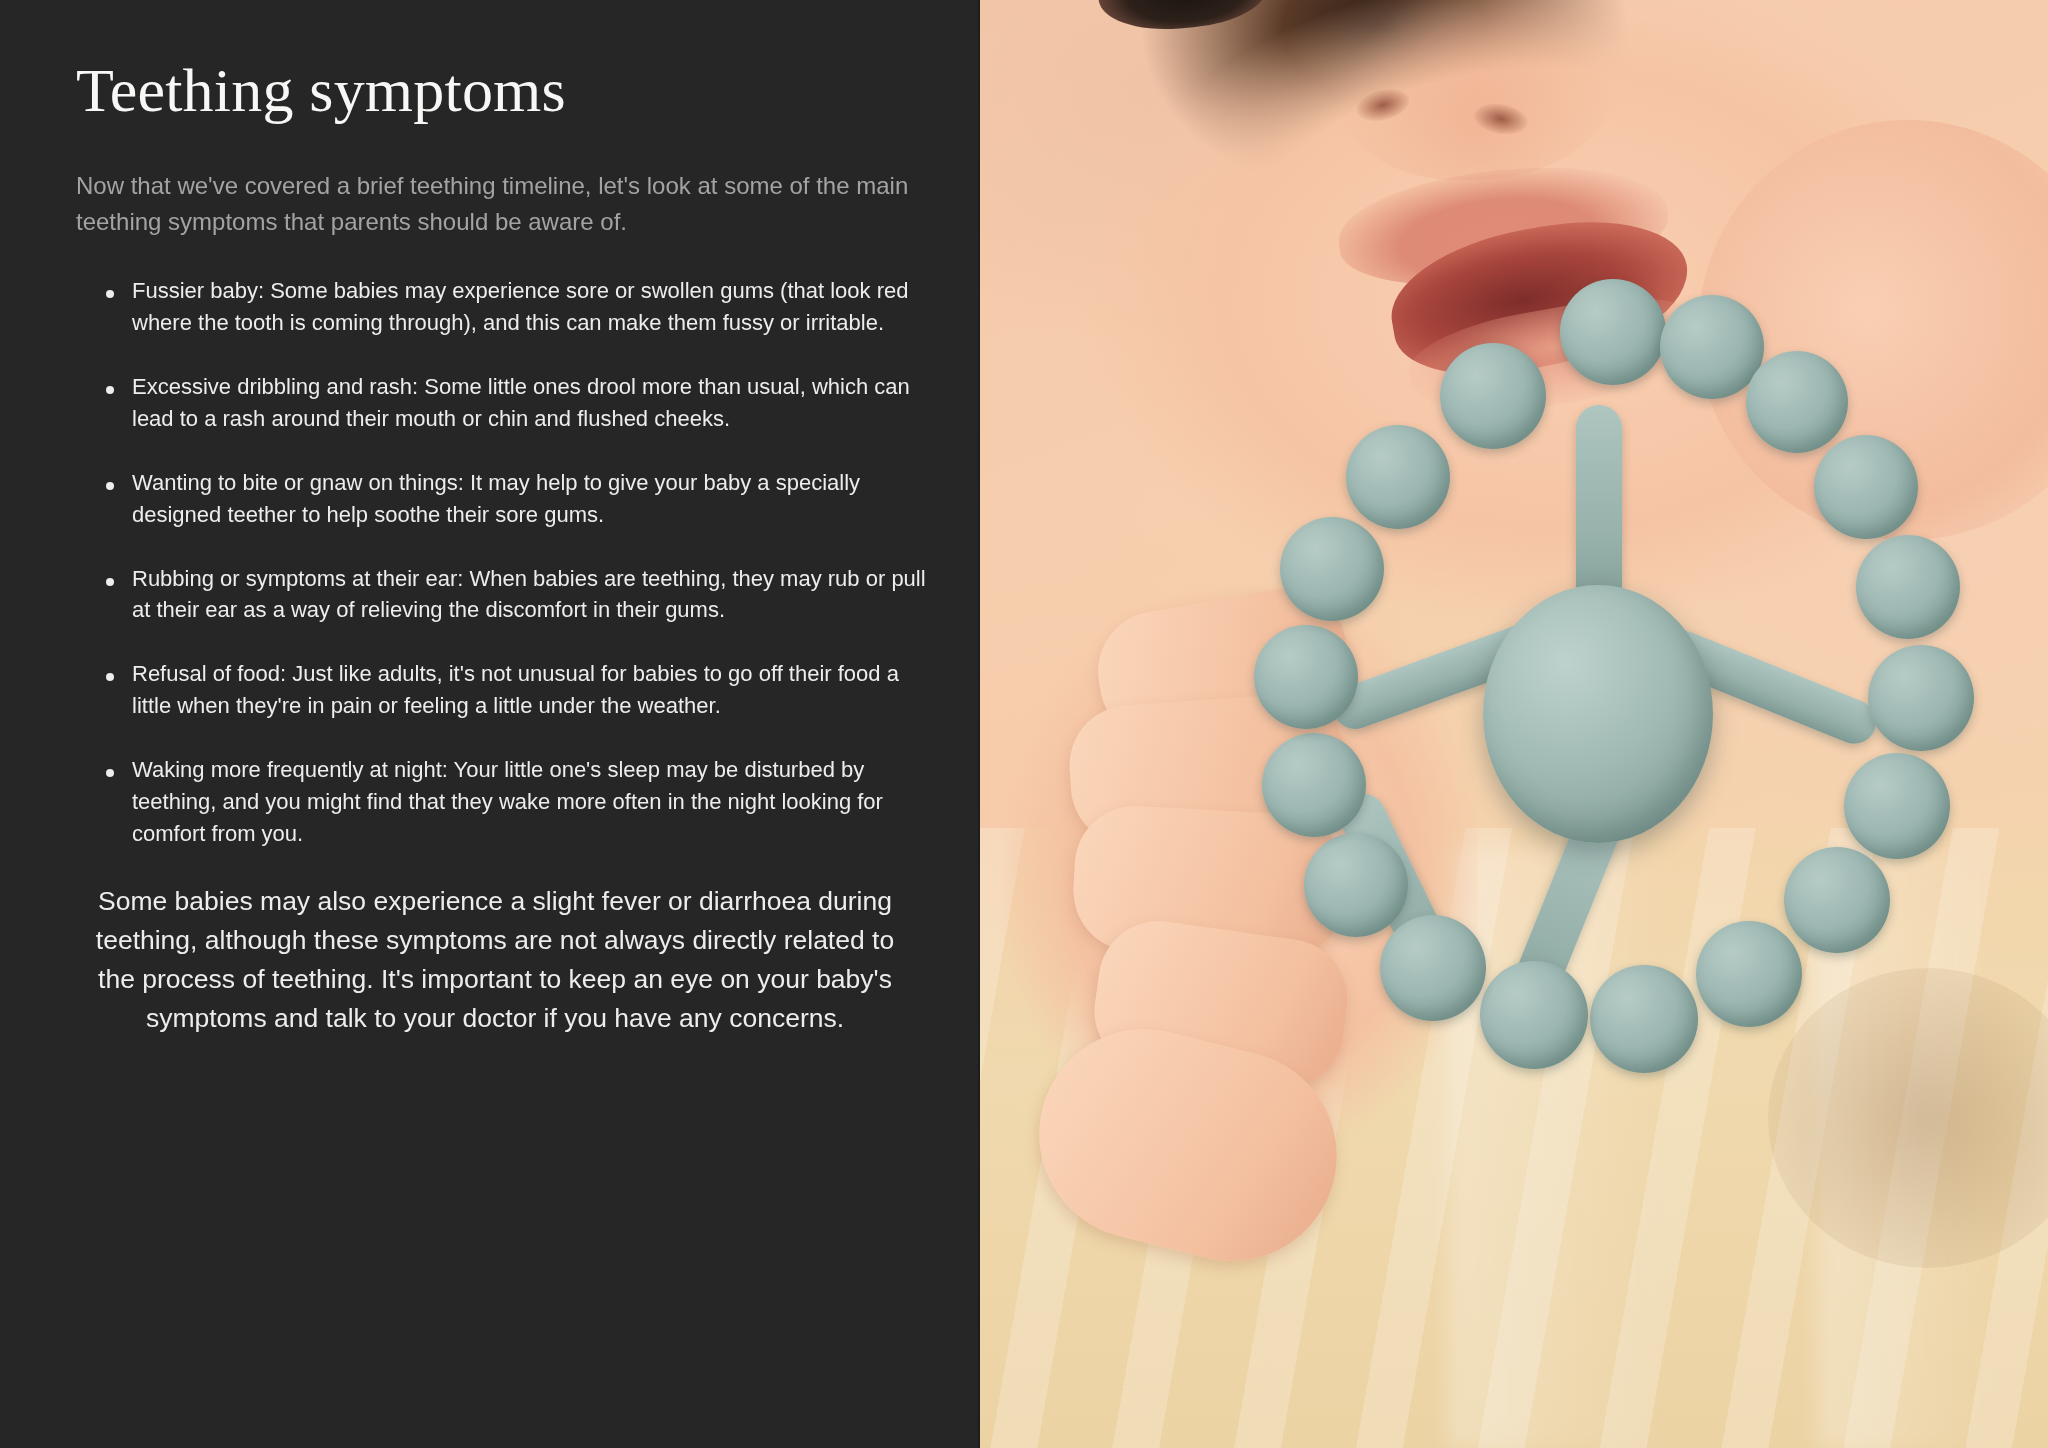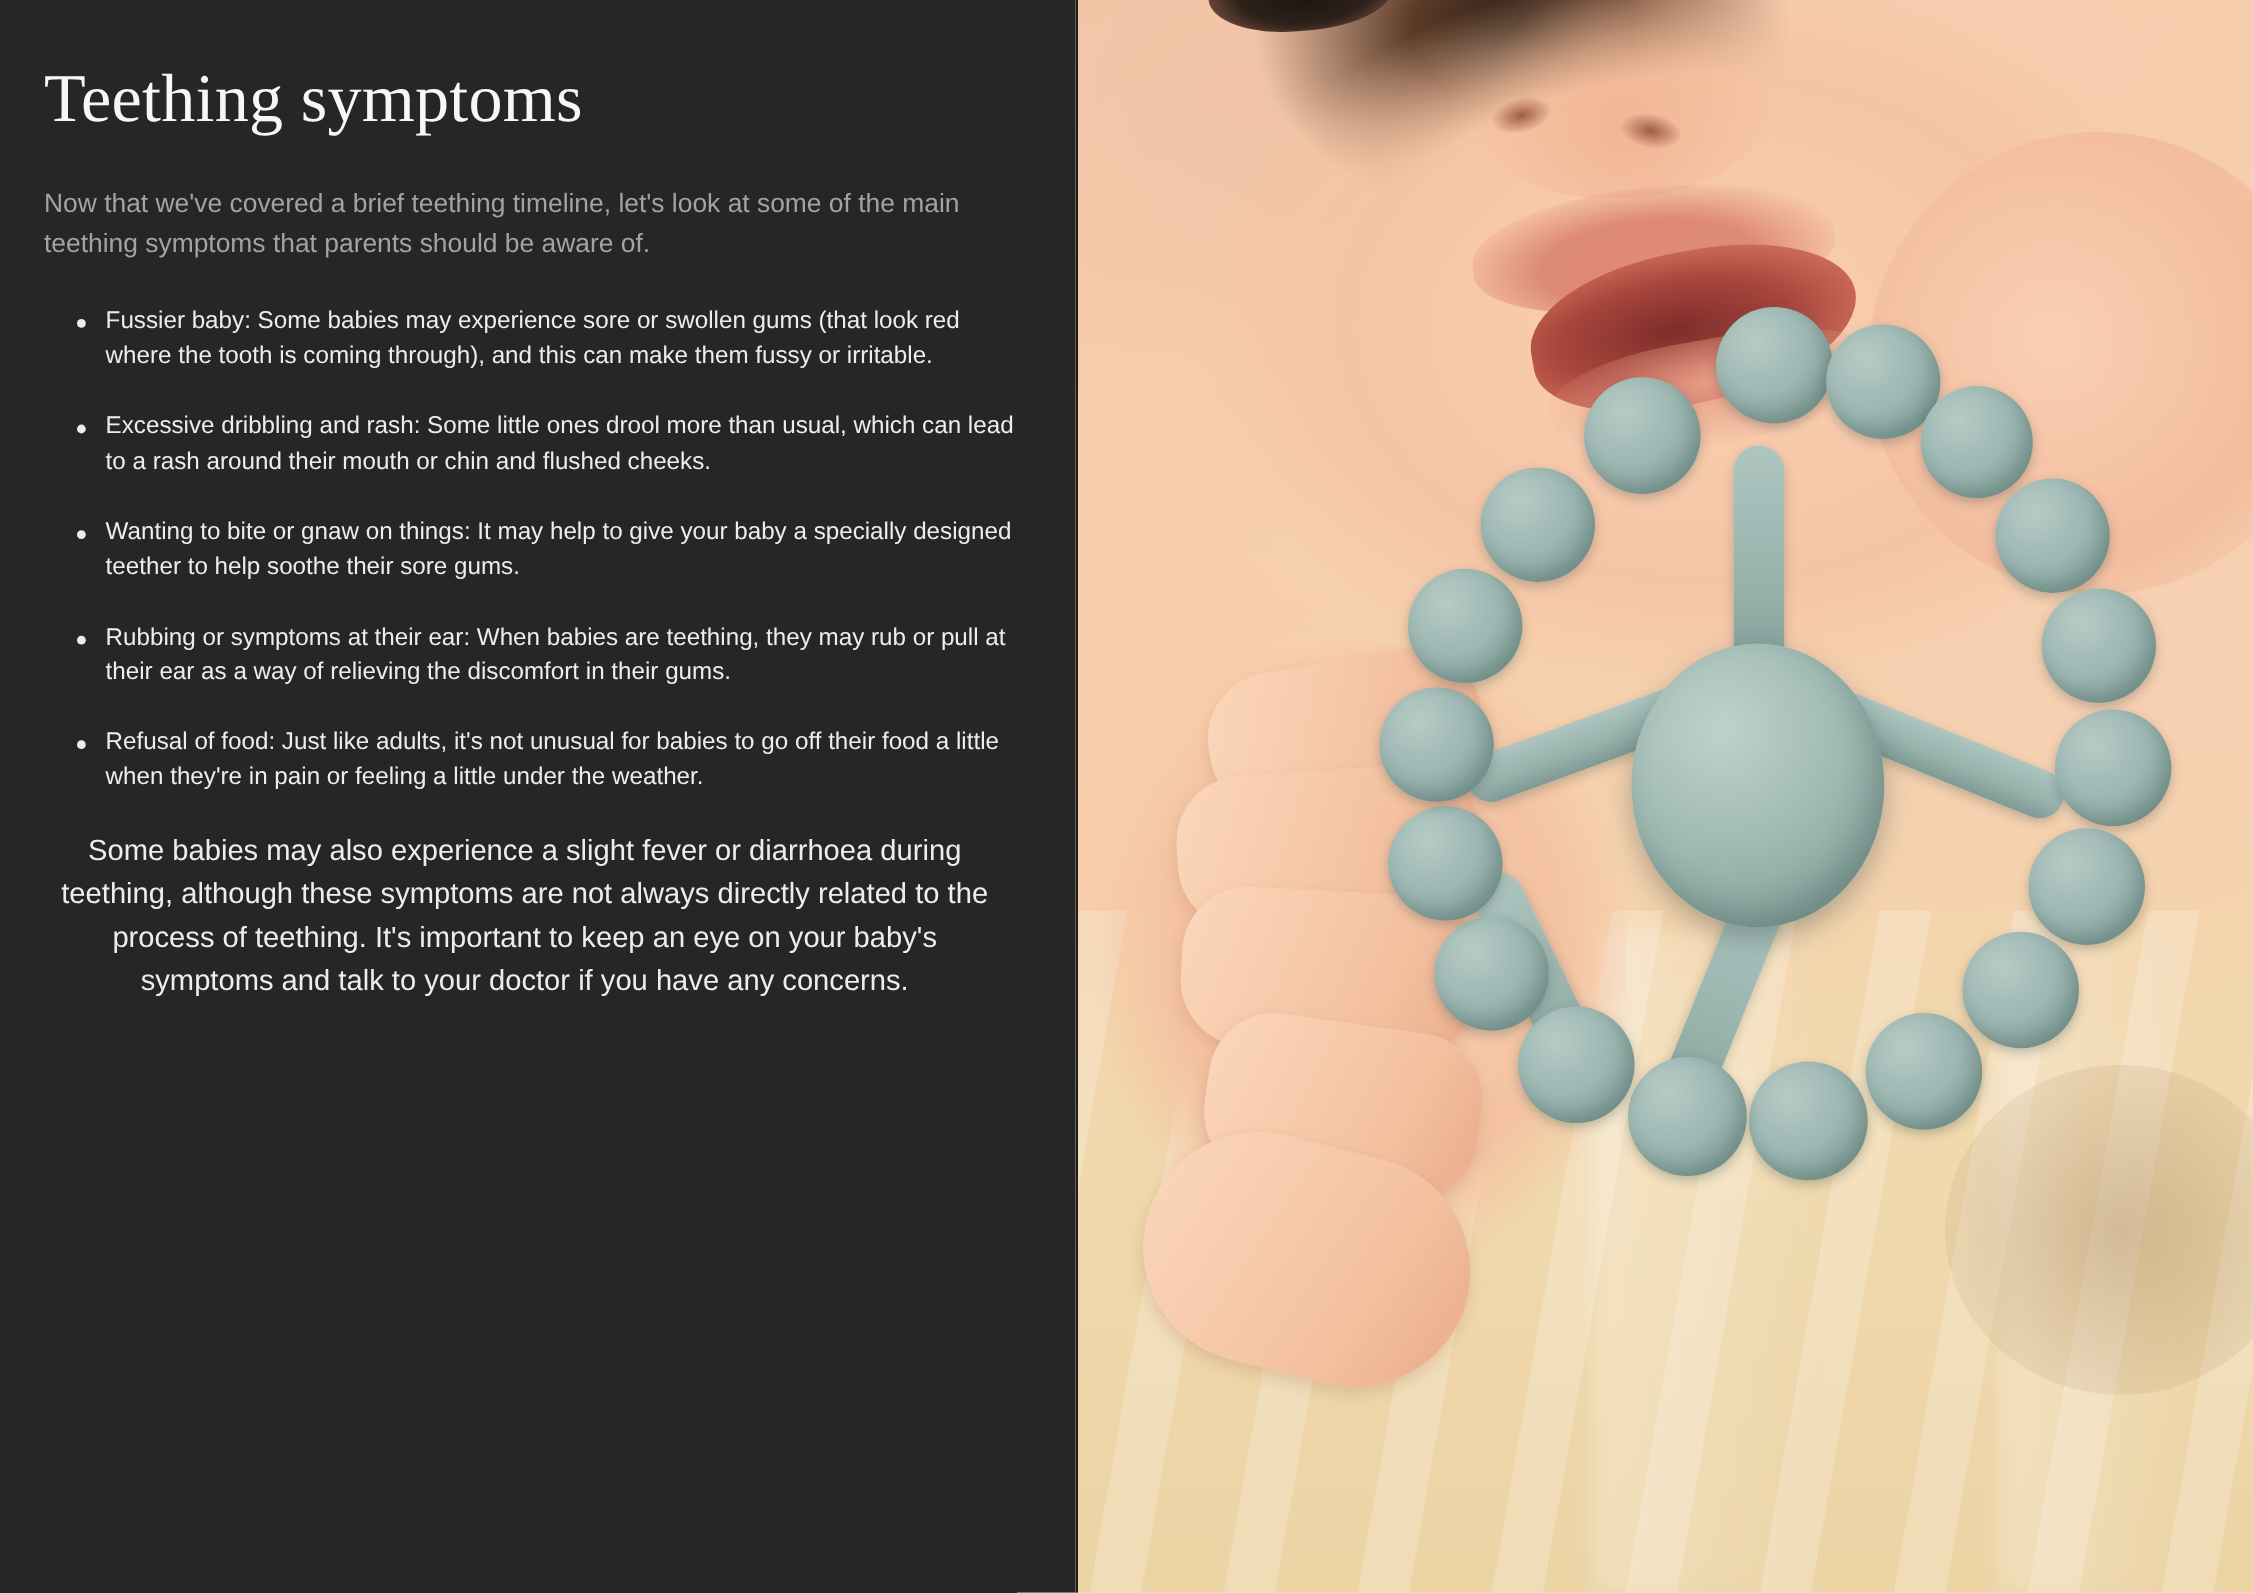--- a/index.html
+++ b/index.html
@@ -22,21 +22,21 @@
     background: #ffffff;
   }
 
   
   .text-panel {
     position: relative;
     width: 978px;
     height: 1448px;
     background: #262626;
     box-sizing: border-box;
-    padding: 40px 52px 0 40px;
+    padding: 40px 52px 0 76px;
     color: #f2f2f2;
     overflow: hidden;
   }
   .page-title {
     font-family: "Liberation Serif", serif;
     font-size: 62px;
     line-height: 1.1;
     font-weight: 400;
     color: #f7f7f5;
     margin: 16px 0 44px 0;
@@ -253,20 +253,21 @@
     <h1 class="page-title">Teething symptoms</h1>
 
     <p class="intro-paragraph">Now that we've covered a brief teething timeline, let's look at some of the main teething symptoms that parents should be aware of.</p>
 
     <ul class="symptom-list">
       <li>Fussier baby: Some babies may experience sore or swollen gums (that look red where the tooth is coming through), and this can make them fussy or irritable.</li>
       <li>Excessive dribbling and rash: Some little ones drool more than usual, which can lead to a rash around their mouth or chin and flushed cheeks.</li>
       <li>Wanting to bite or gnaw on things: It may help to give your baby a specially designed teether to help soothe their sore gums.</li>
       <li>Rubbing or symptoms at their ear: When babies are teething, they may rub or pull at their ear as a way of relieving the discomfort in their gums.</li>
       <li>Refusal of food: Just like adults, it's not unusual for babies to go off their food a little when they're in pain or feeling a little under the weather.</li>
+      <li>Waking more frequently at night: Your little one's sleep may be disturbed by teething, and you might find that they wake more often in the night looking for comfort from you.</li>
     </ul>
 
     <p class="outro-paragraph">Some babies may also experience a slight fever or diarrhoea during teething, although these symptoms are not always directly related to the process of teething. It's important to keep an eye on your baby's symptoms and talk to your doctor if you have any concerns.</p>
   </section>
 
   <figure class="image-panel" style="margin:0;">
     <div class="photo"></div>
 
     <div class="skin-face">
 

